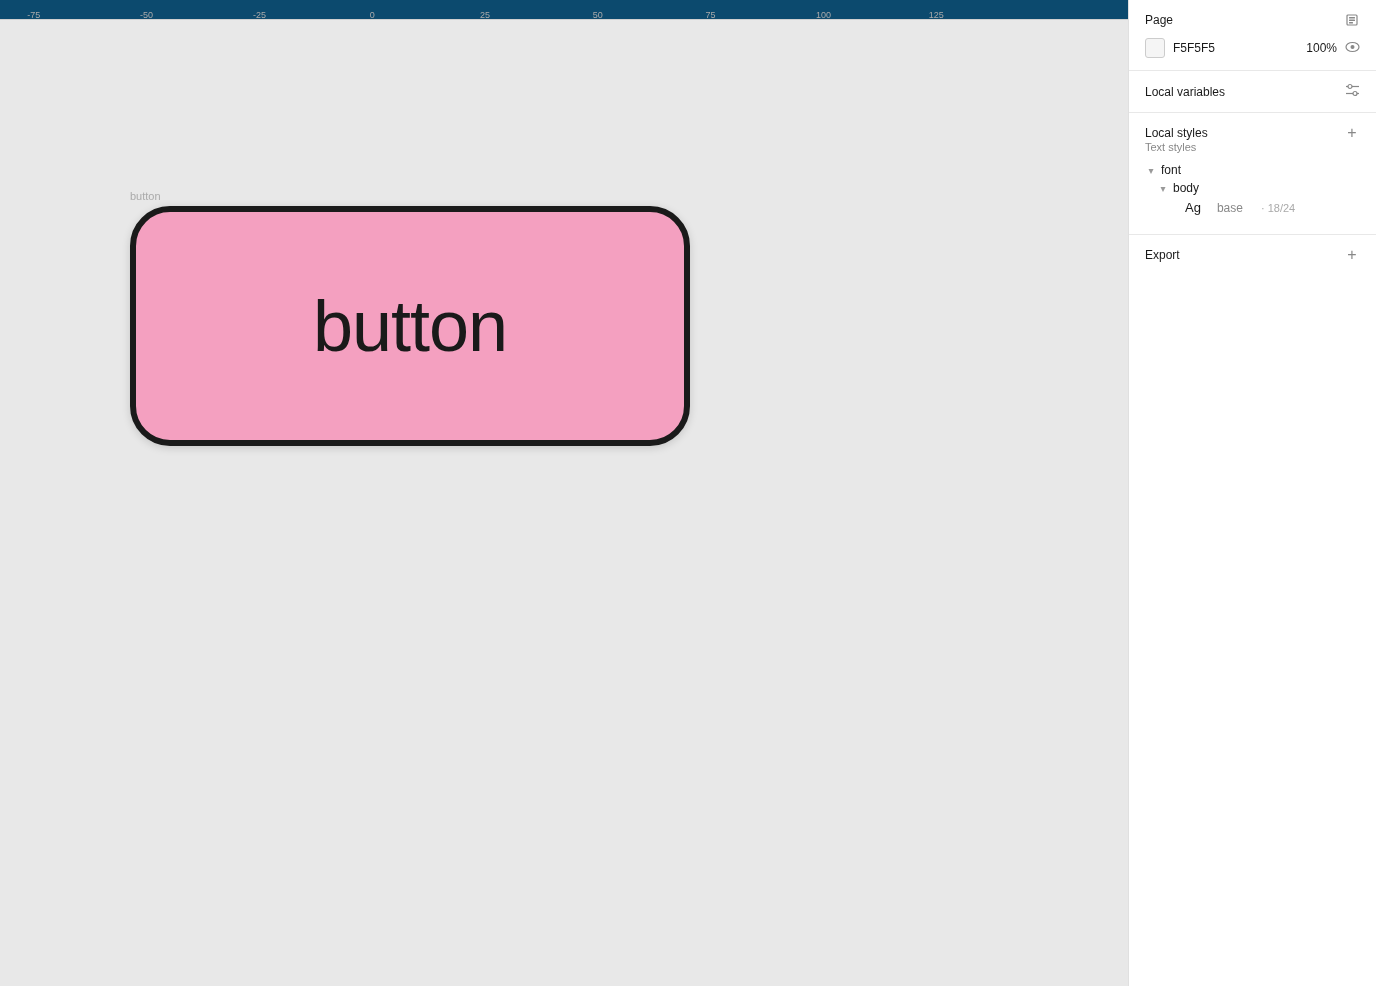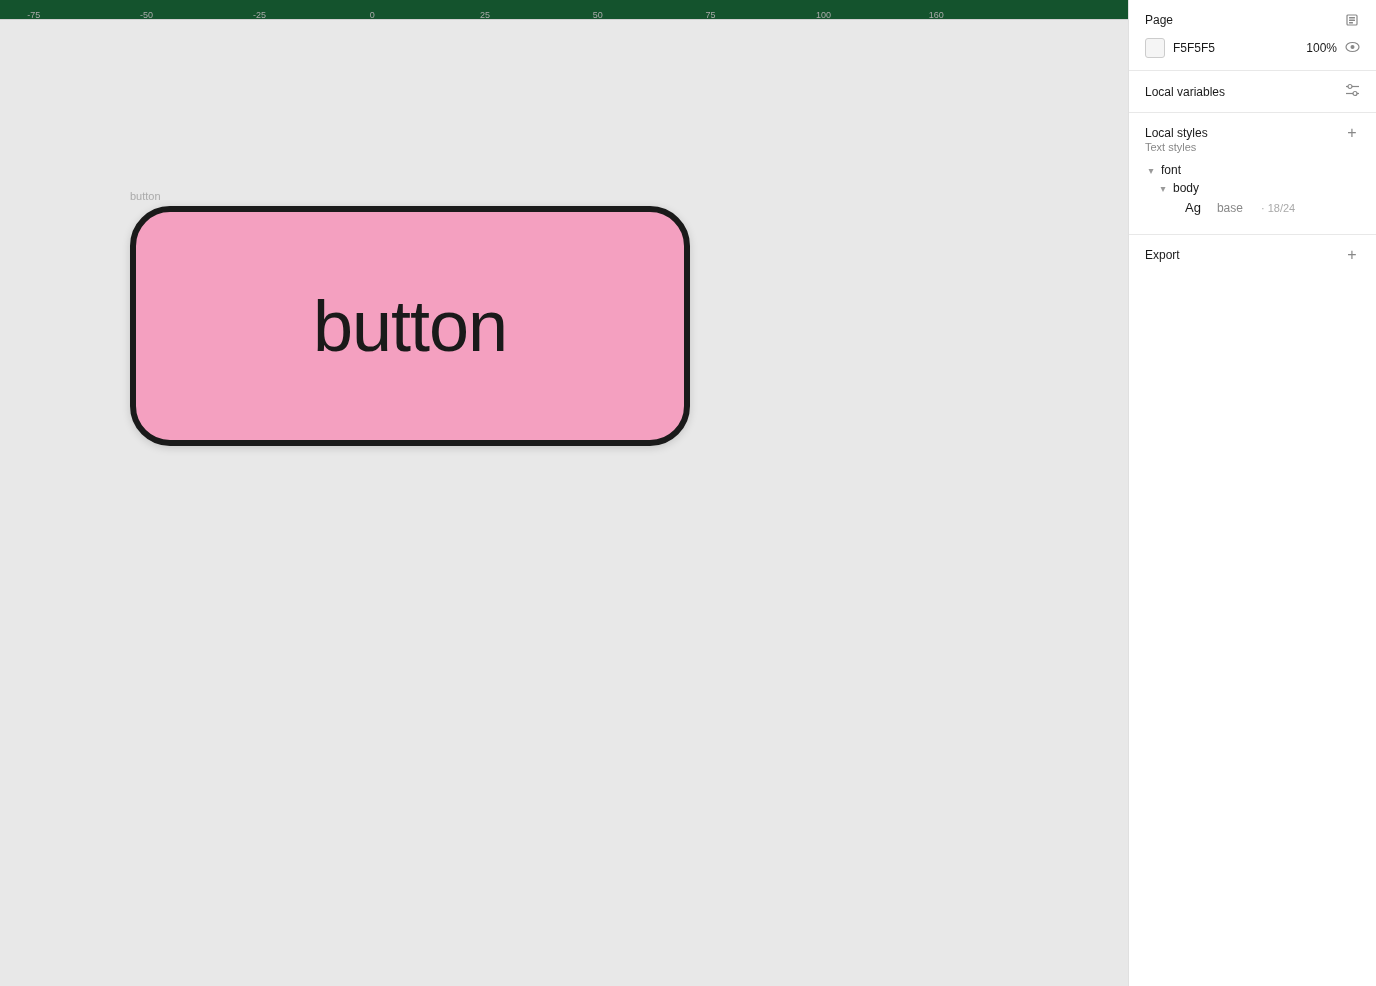--- a/index.html
+++ b/index.html
@@ -32,21 +32,21 @@
       overflow: hidden;
     }
 
     
     .ruler-horizontal {
       position: absolute;
       top: 0;
       left: 0;
       right: 0;
       height: 20px;
-      background: #14532d;
+      background: #0c4a6e;
       border-bottom: 1px solid #d0d0d0;
       display: flex;
       align-items: center;
       font-size: 10px;
       color: #999;
       overflow: hidden;
     }
 
     .ruler-tick-container {
       position: relative;
@@ -349,21 +349,21 @@
     <div class="ruler-horizontal">
       <div class="ruler-tick-container">
         <span class="ruler-tick" style="left: 3%;">-75</span>
         <span class="ruler-tick" style="left: 13%;">-50</span>
         <span class="ruler-tick" style="left: 23%;">-25</span>
         <span class="ruler-tick" style="left: 33%;">0</span>
         <span class="ruler-tick" style="left: 43%;">25</span>
         <span class="ruler-tick" style="left: 53%;">50</span>
         <span class="ruler-tick" style="left: 63%;">75</span>
         <span class="ruler-tick" style="left: 73%;">100</span>
-        <span class="ruler-tick" style="left: 83%;">160</span>
+        <span class="ruler-tick" style="left: 83%;">125</span>
       </div>
     </div>
 
     <div class="canvas-content">
       <div class="button-frame-container">
         <div class="frame-label">button</div>
         <div class="button-frame">
           <span class="button-text">button</span>
         </div>
       </div>

